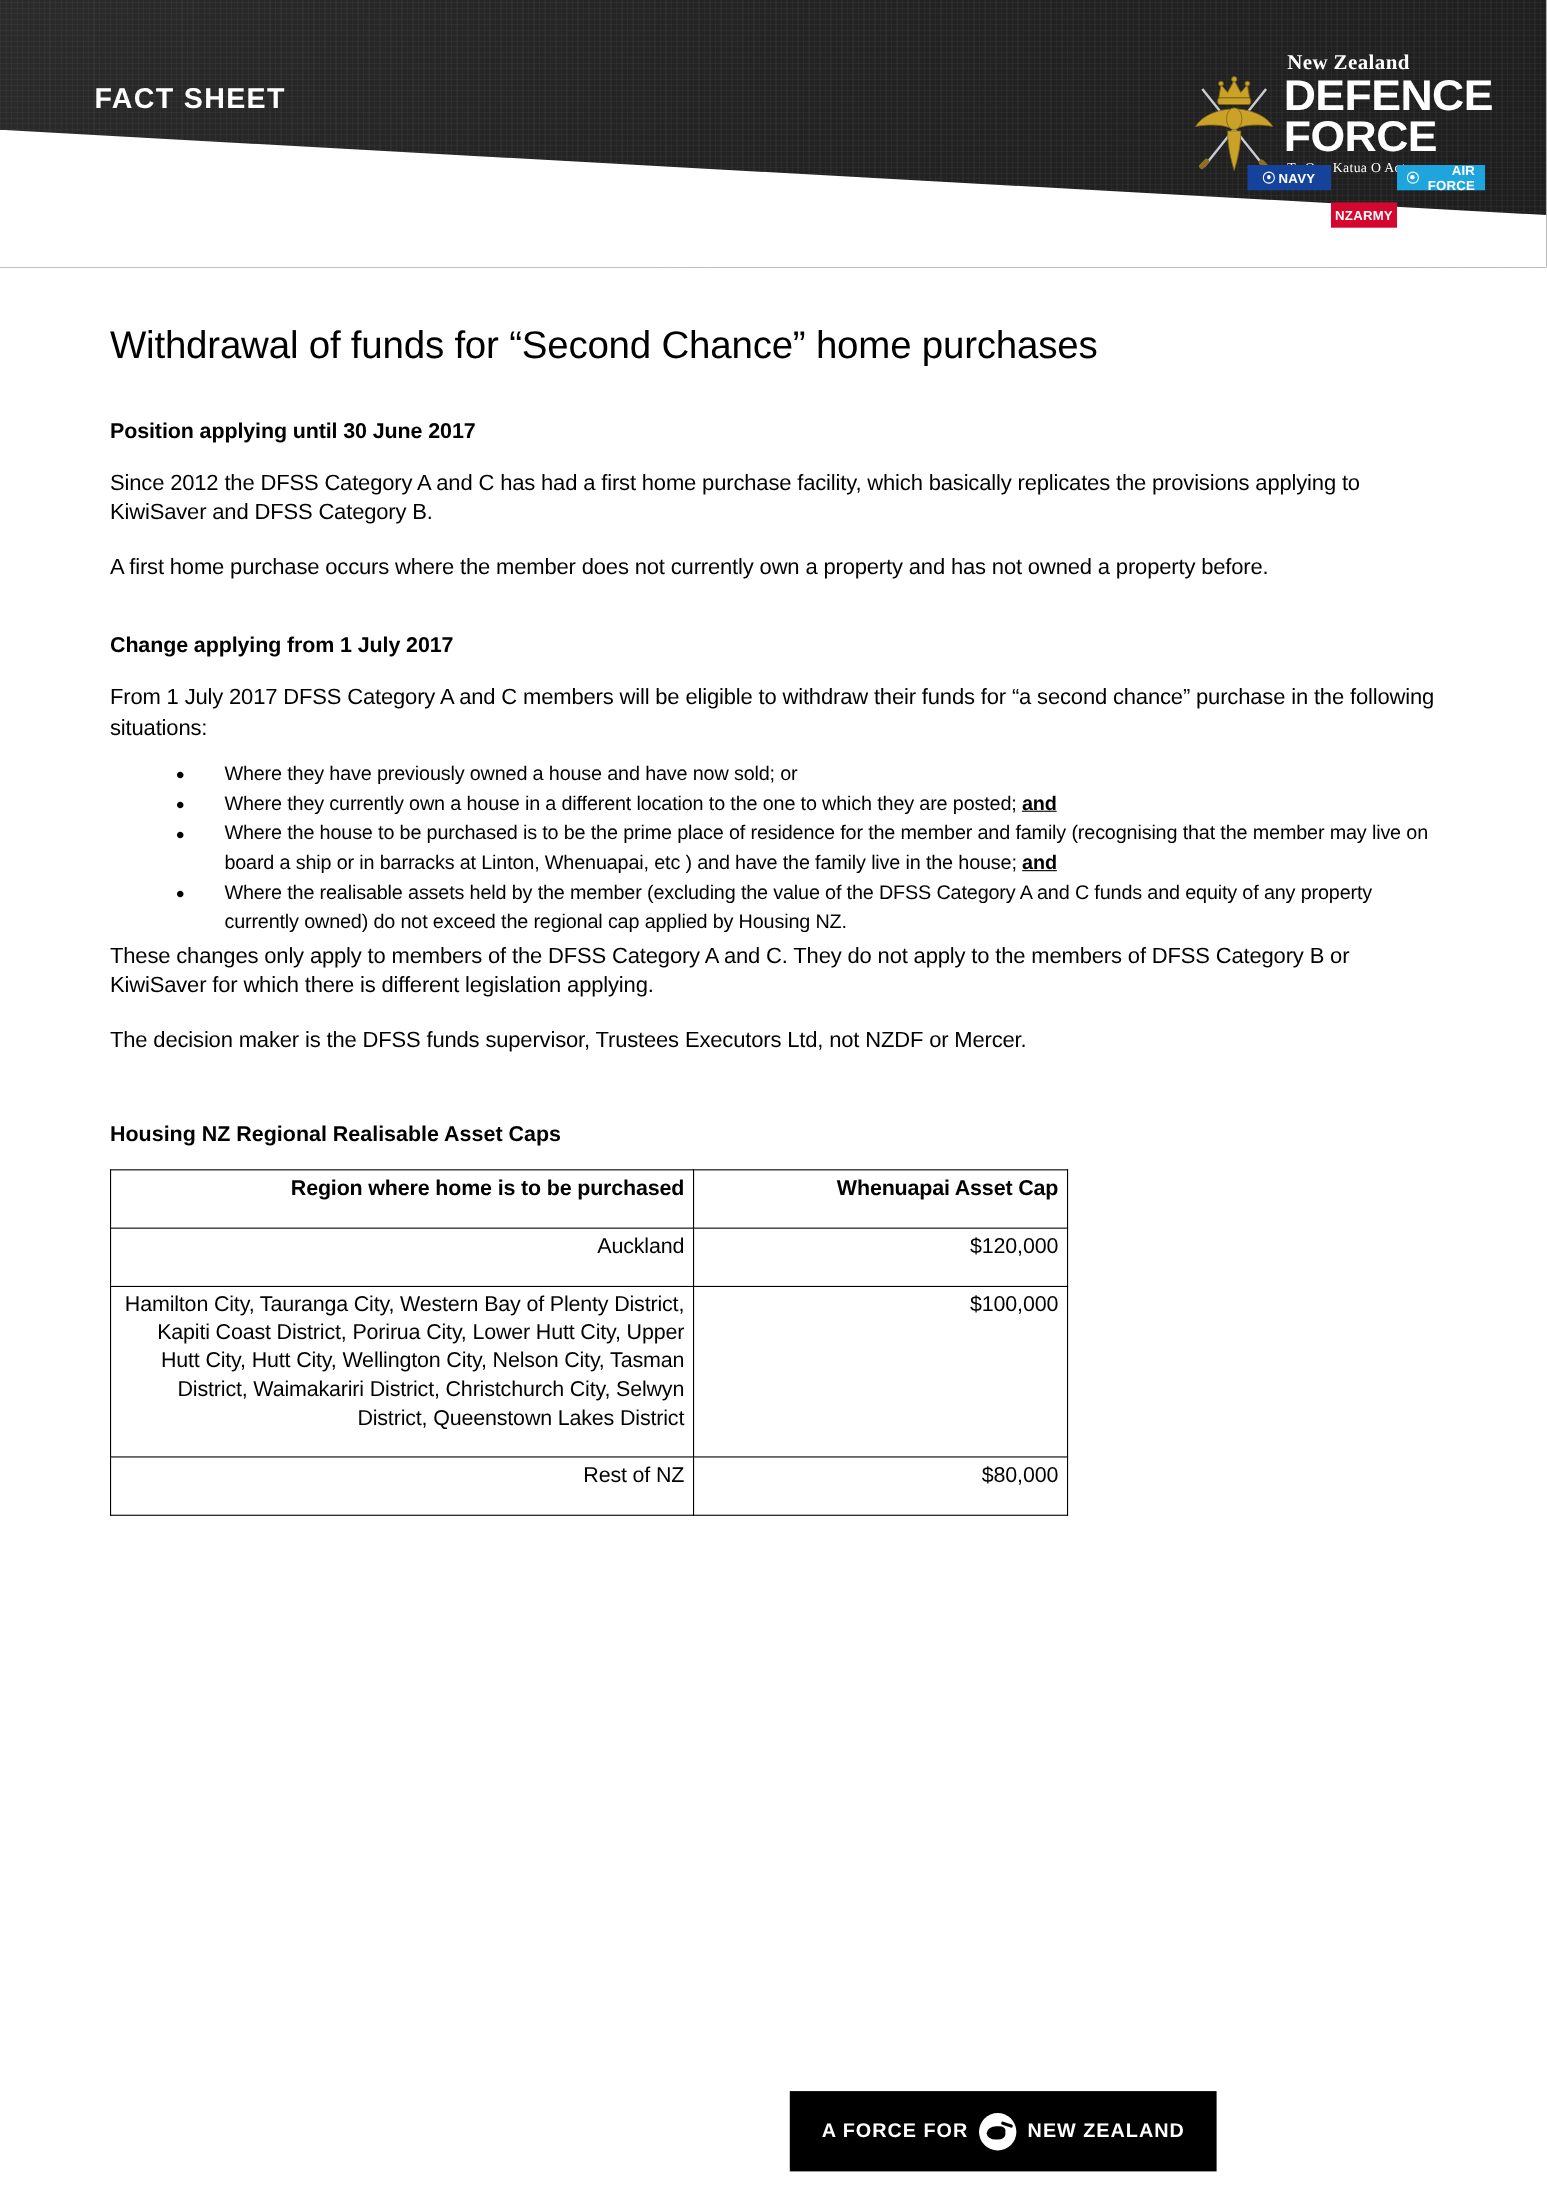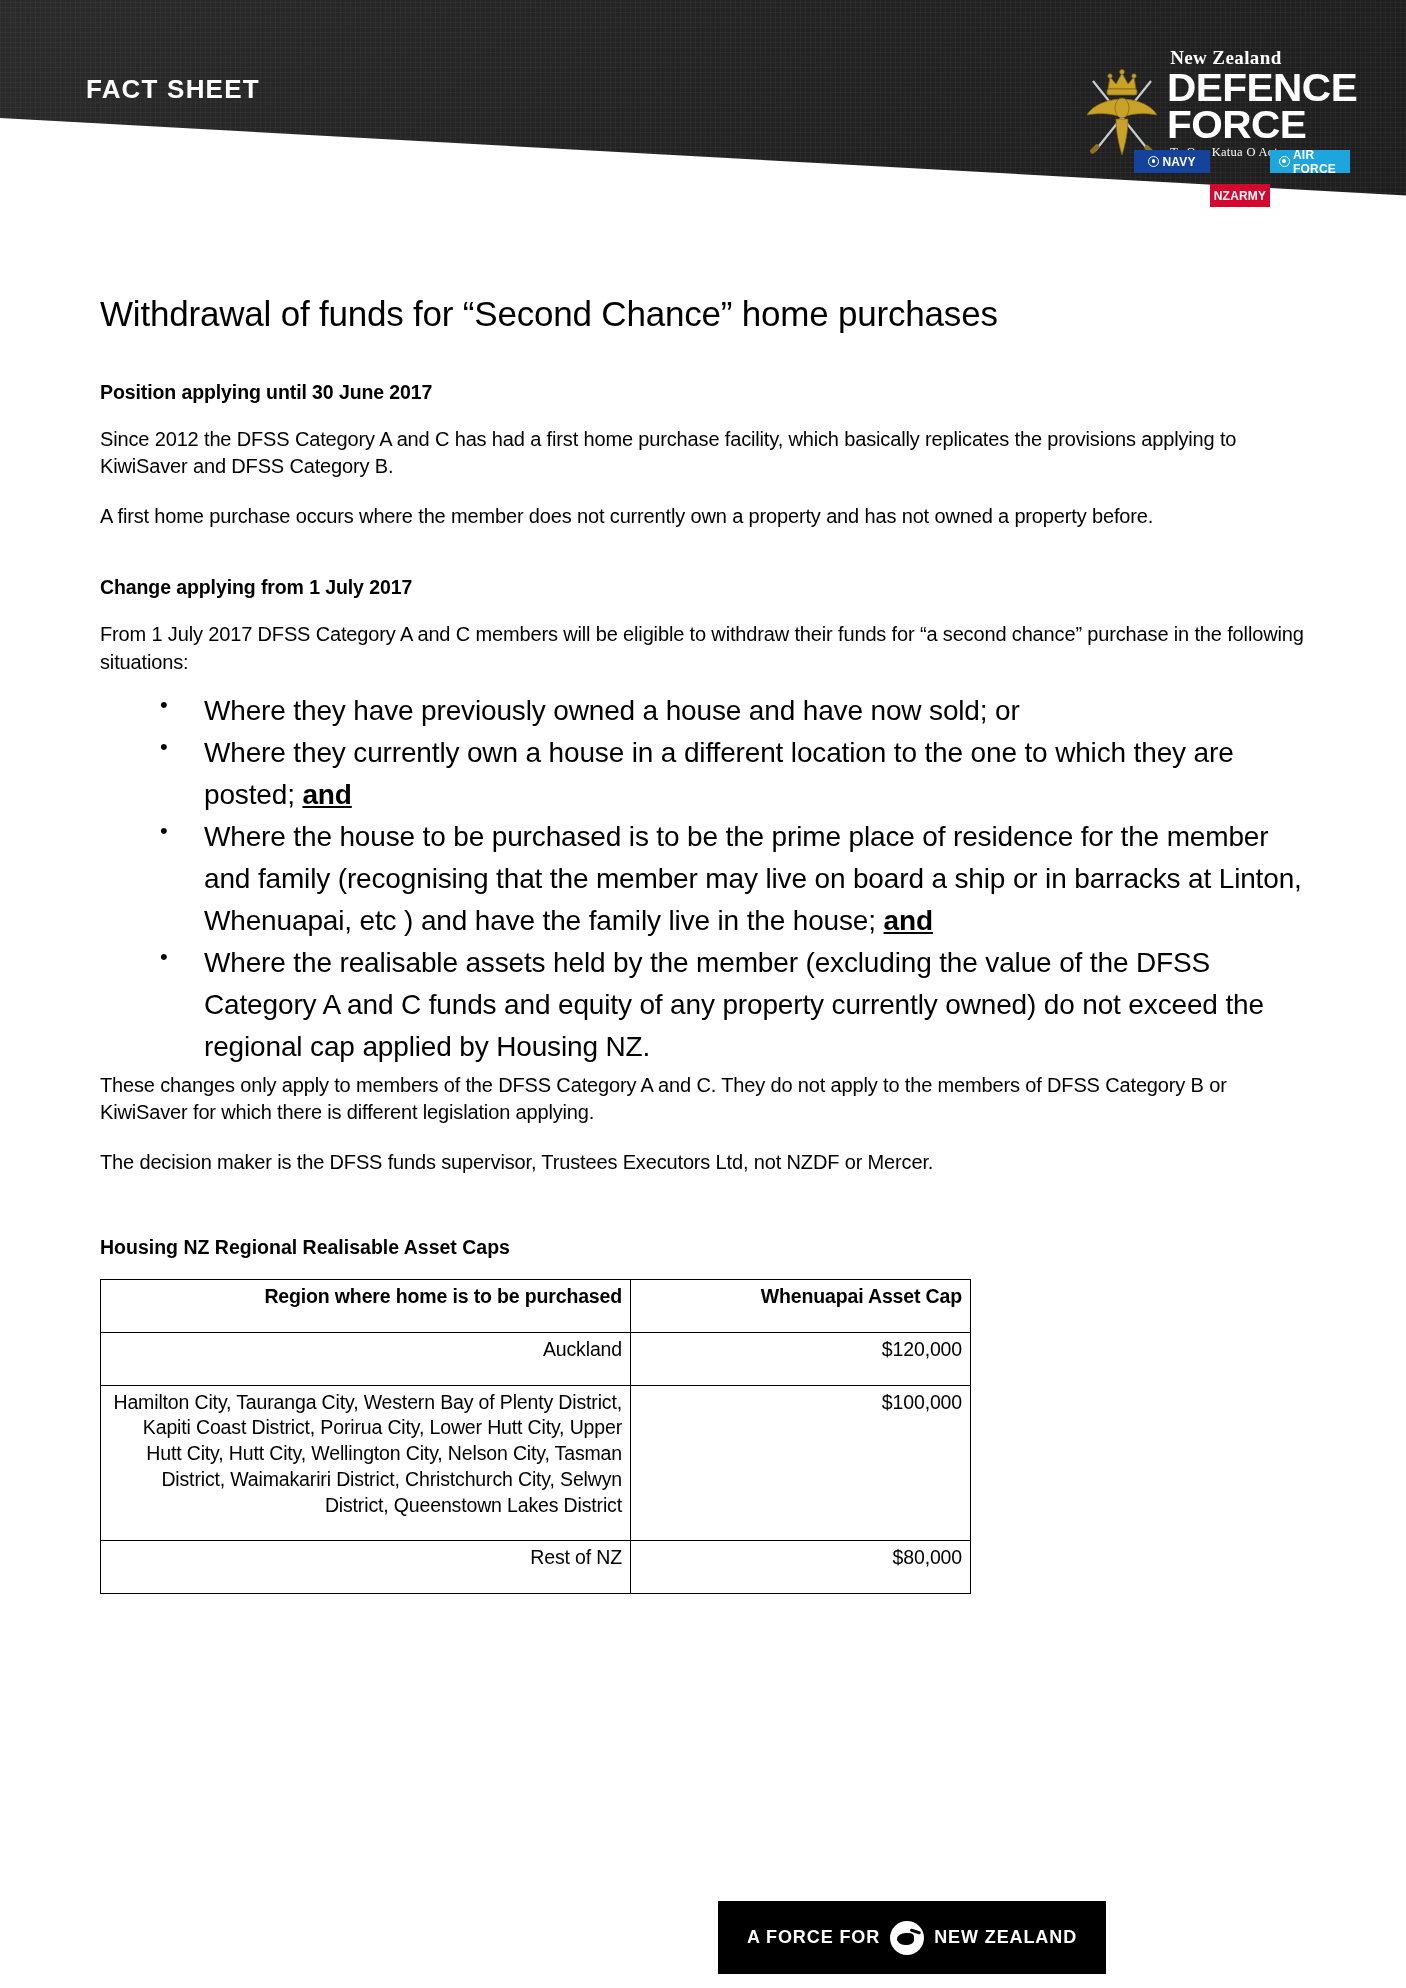--- a/index.html
+++ b/index.html
@@ -110,20 +110,21 @@
     align-items: center;
     justify-content: center;
     gap: 3px;
     height: 23px;
     padding: 0 9px;
     color: #fff;
     font-size: 12px;
     font-weight: bold;
     letter-spacing: 0.2px;
     font-family: "Liberation Sans", sans-serif;
+    text-align: right;
   }
   .badge-navy { background: #15439c; width: 76px; }
   .badge-army { background: #d5072f; width: 60px; margin-top: 34px; }
   .badge-af   { background: #1fa5dd; width: 80px; }
   .badge-mark {
     width: 11px; height: 11px;
     border-radius: 50%;
     border: 1.6px solid #fff;
     display: inline-block;
     flex: none;
@@ -169,21 +170,21 @@
   }
   p.body-text.tight-after-list {
     margin-top: 4px;
   }
   ul.bullets {
     margin: 14px 0 0 0;
     padding-left: 60px;
     list-style: none;
   }
   ul.bullets > li {
-    font-size: 28px;
+    font-size: 18px;
     line-height: 1.50;
     margin: 0 0 0 0;
     position: relative;
     padding-left: 44px;
     letter-spacing: -0.15px;
   }
   ul.bullets > li::before {
     content: "\2022";
     position: absolute;
     left: 0;

